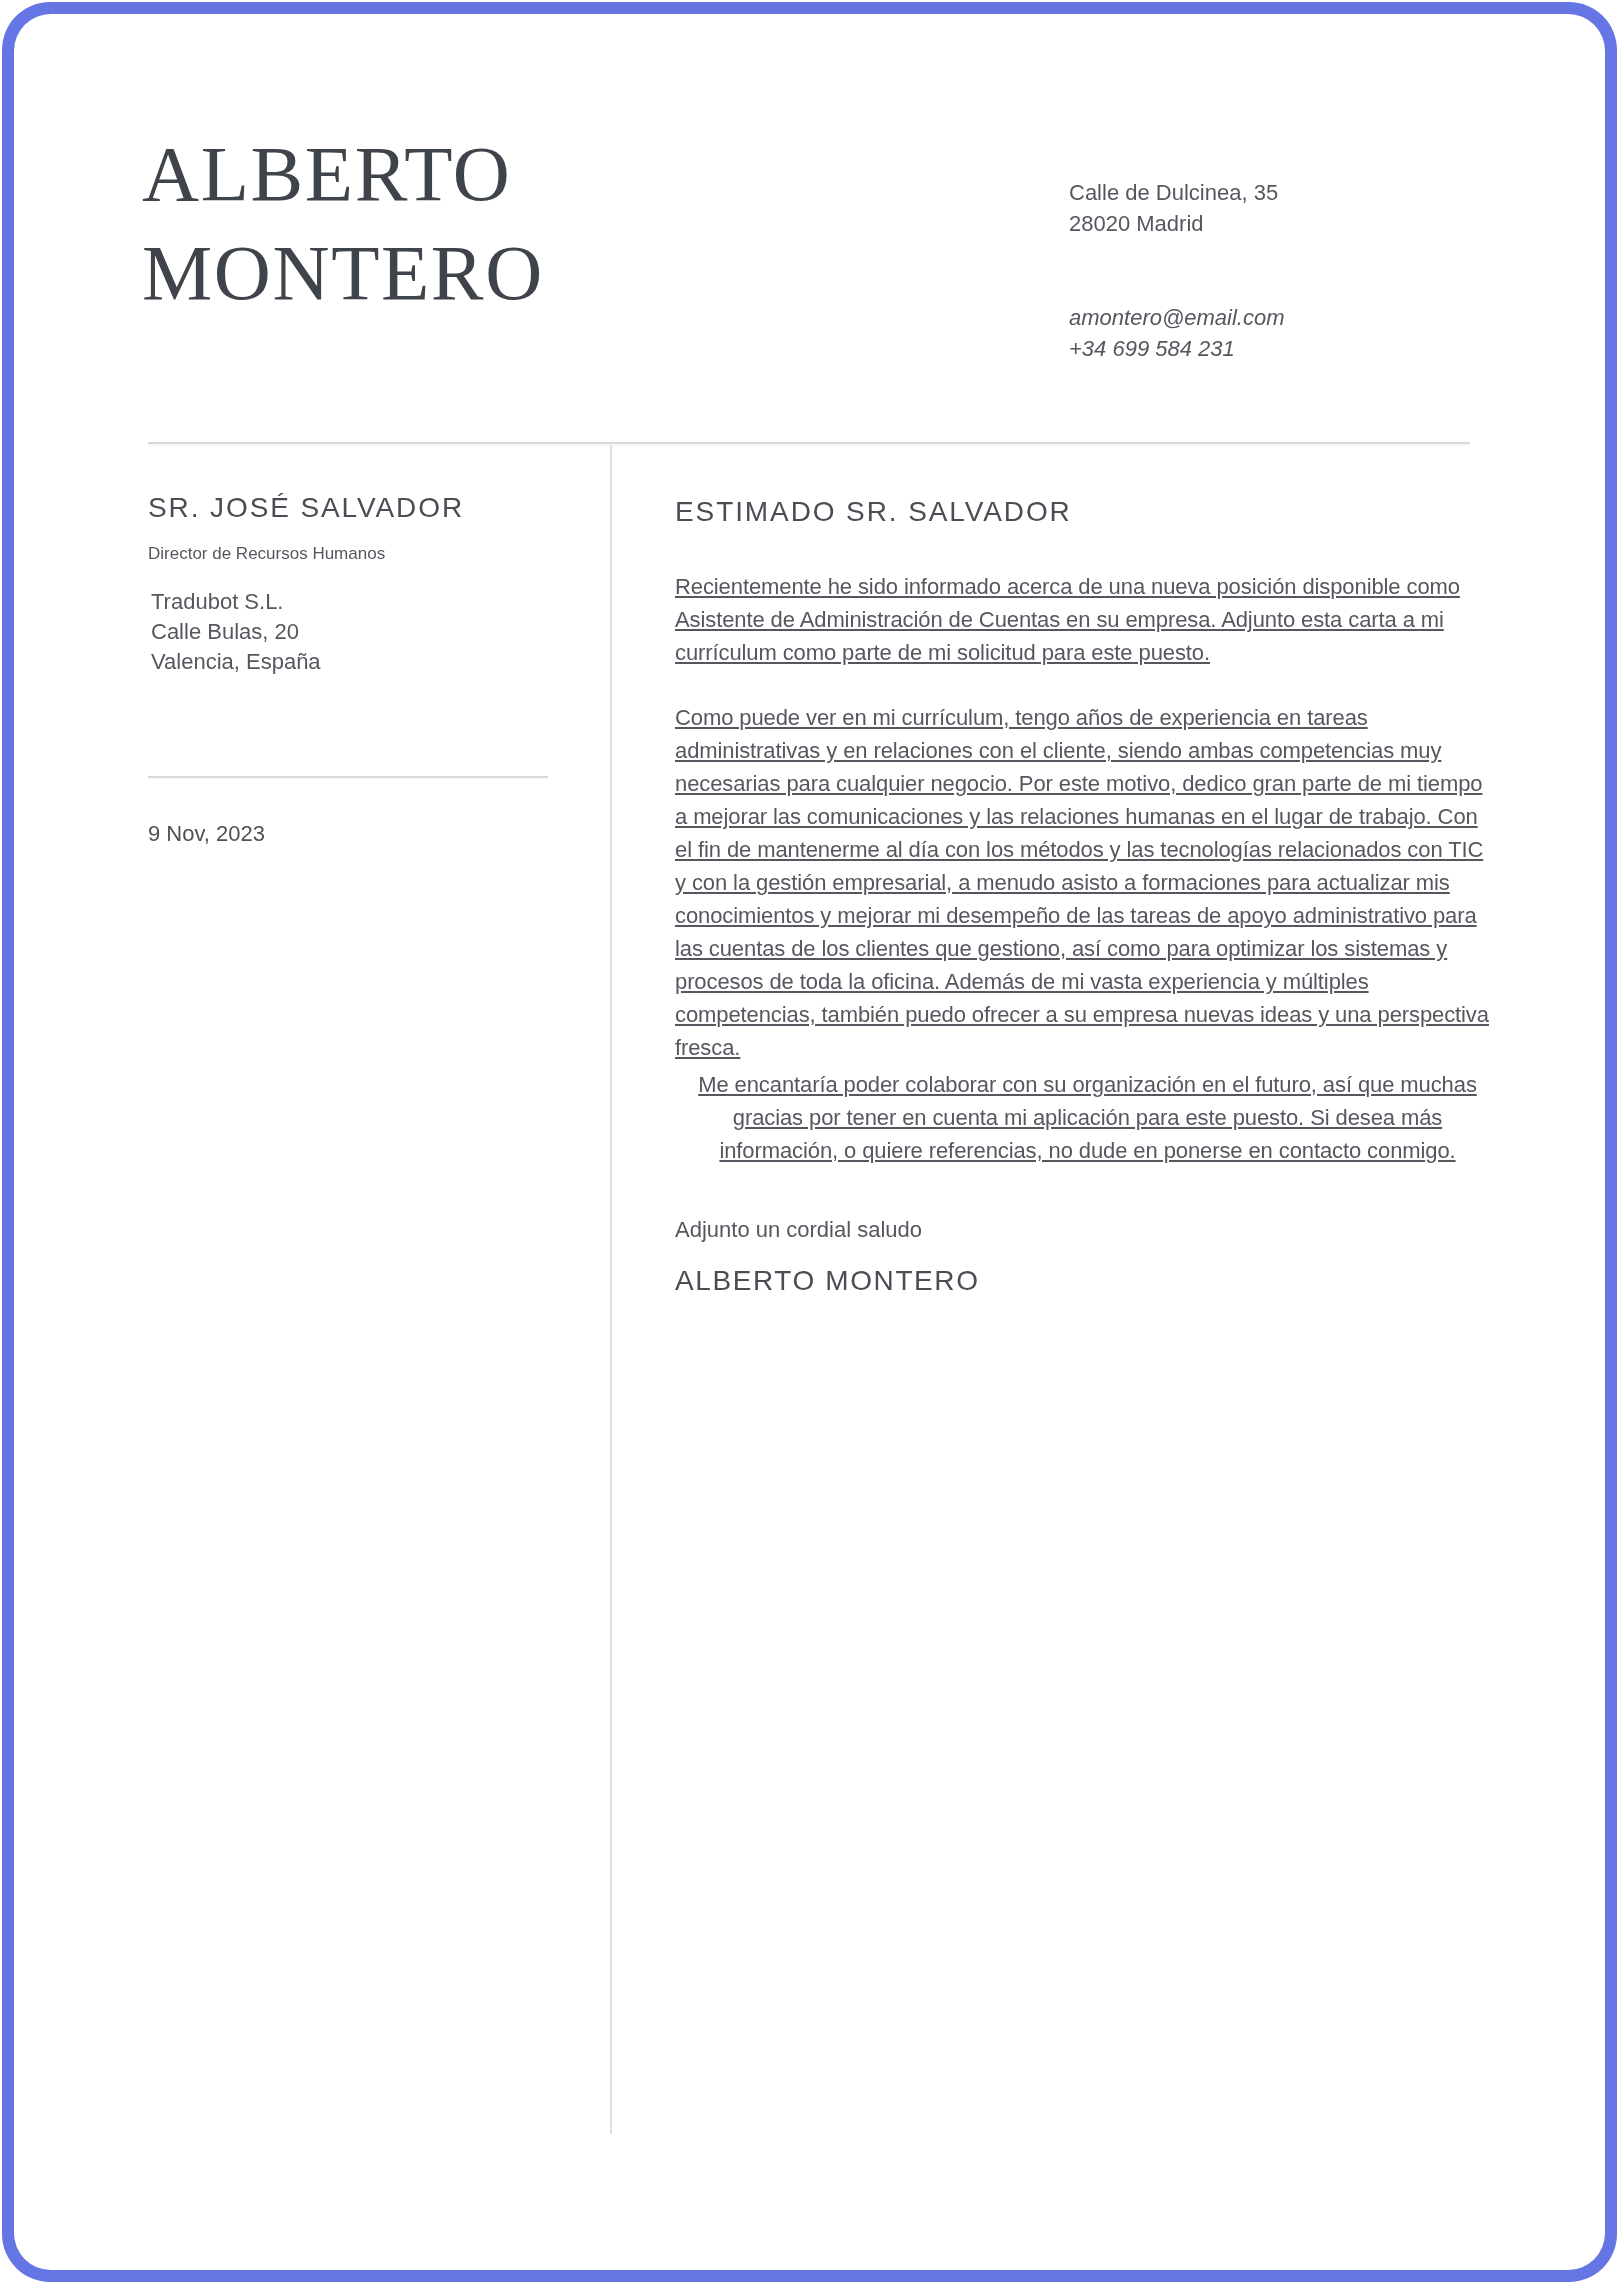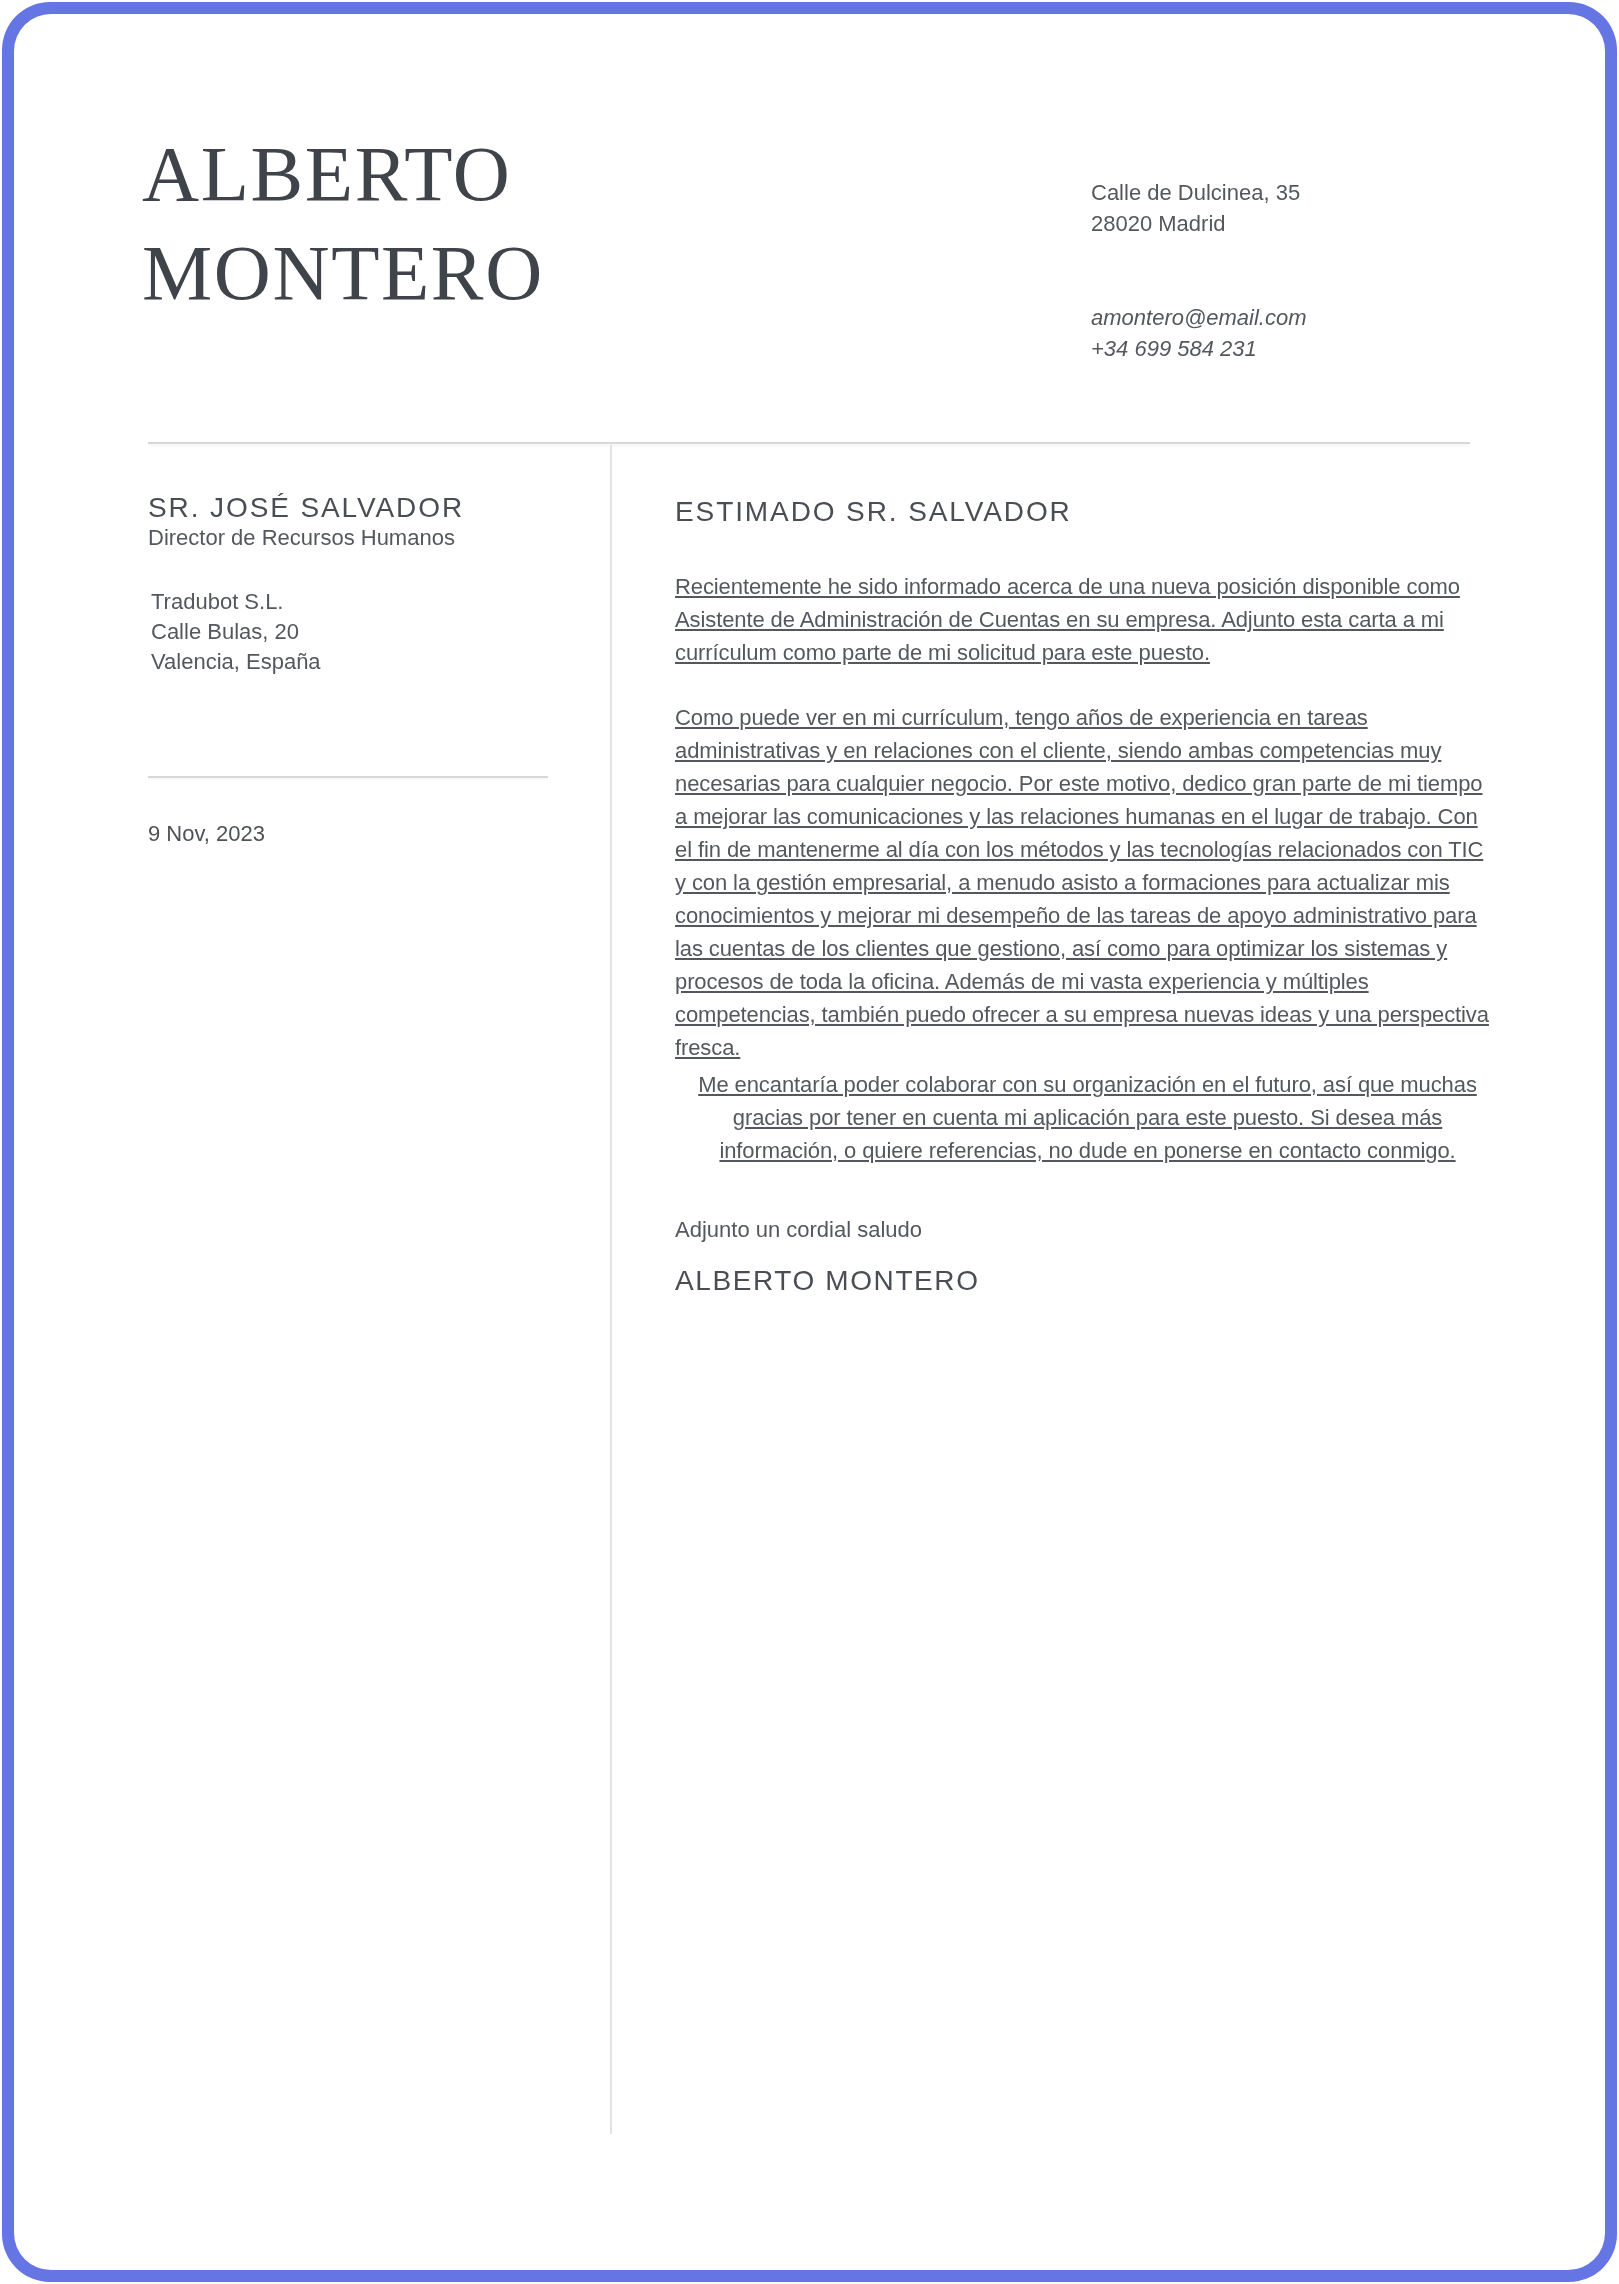--- a/index.html
+++ b/index.html
@@ -31,21 +31,21 @@
   .content{position:absolute;inset:0;}
 
   .sender-name{
     position:absolute;left:142px;top:124px;
     font-family:"Liberation Serif", serif;
     font-size:79px;line-height:99px;font-weight:400;
     letter-spacing:1.6px;color:var(--name-color,#3f434a);
     white-space:pre-line;
   }
   .contact{
-    position:absolute;left:1091px;top:146px;
+    position:absolute;left:1069px;top:146px;
     font-size:22px;line-height:31px;color:var(--text-color,#54585e);
     white-space:pre-line;
   }
   .contact .group2{margin-top:32px;font-style:italic;}
 
   .hr-top{
     position:absolute;left:148px;top:442px;width:1322px;height:2.3px;
     background:var(--divider-color,#d8d8d8);
     box-shadow:0 2.3px 2.3px rgba(0,0,0,0.05);
   }
@@ -53,22 +53,22 @@
     position:absolute;left:610px;top:445px;width:2.3px;height:1689px;
     background:#e2e2e2;
   }
 
   .recipient-name{
     position:absolute;left:148px;top:492px;
     font-size:28px;font-weight:400;letter-spacing:1.9px;
     color:var(--heading-color,#4a4e54);white-space:nowrap;
   }
   .recipient-title{
-    position:absolute;left:148px;top:522px;
-    font-size:22px;line-height:31px;color:var(--text-color,#54585e);
+    position:absolute;left:148px;top:538px;
+    font-size:17px;line-height:31px;color:var(--text-color,#54585e);
   }
   .recipient-address{
     position:absolute;left:151px;top:587px;
     font-size:22px;line-height:30px;color:var(--text-color,#54585e);
     white-space:pre-line;
   }
   .hr-date{
     position:absolute;left:148px;top:776px;width:400px;height:2.3px;
     background:var(--divider-color,#d8d8d8);
     box-shadow:0 1.6px 1.6px rgba(0,0,0,0.04);

